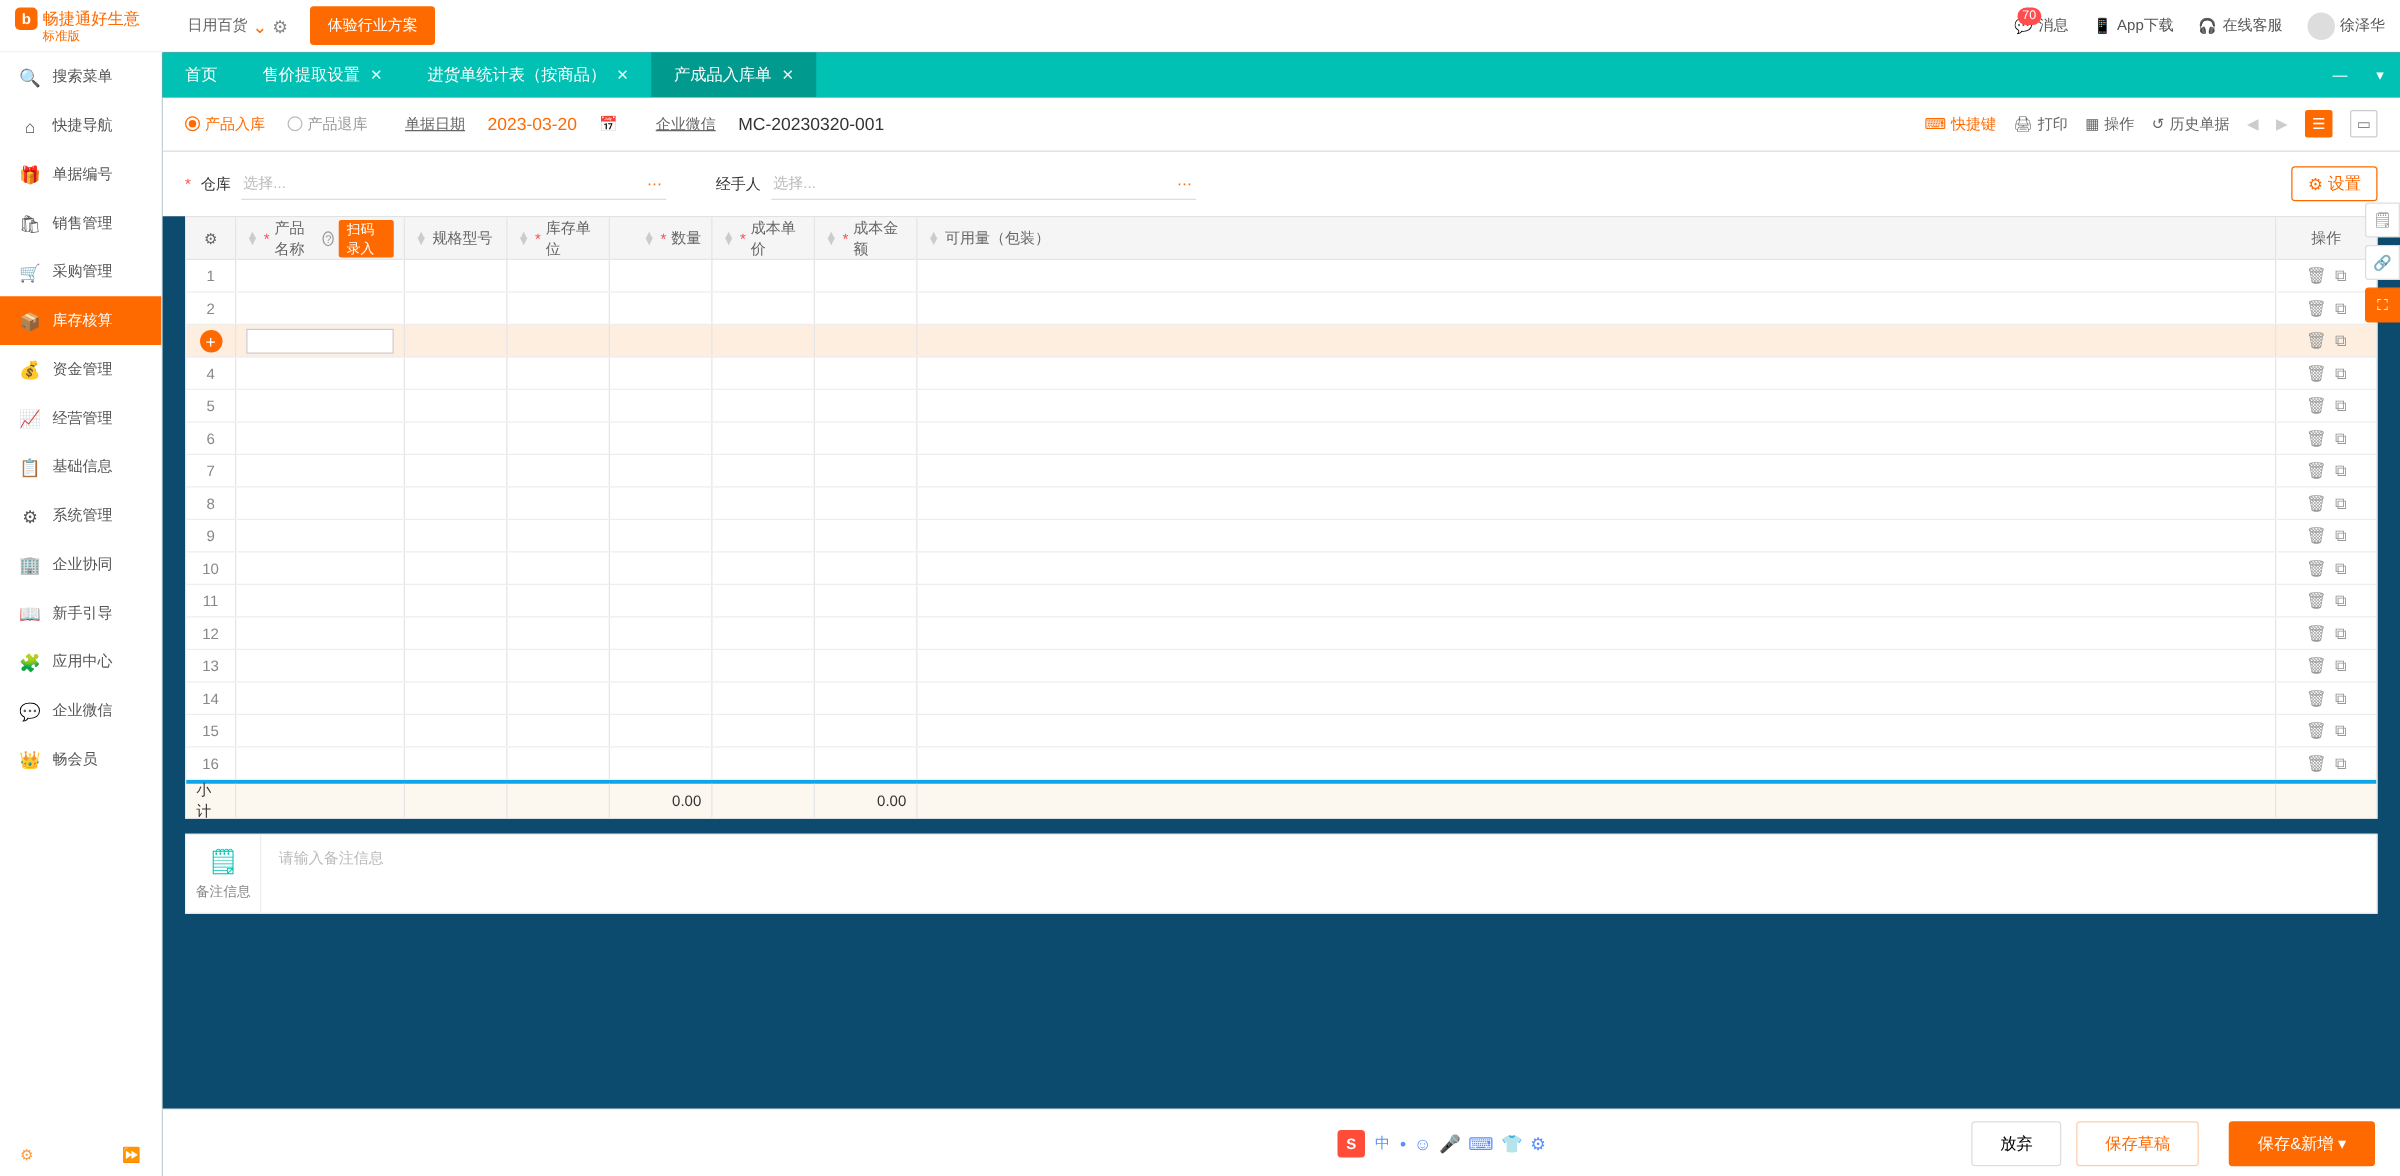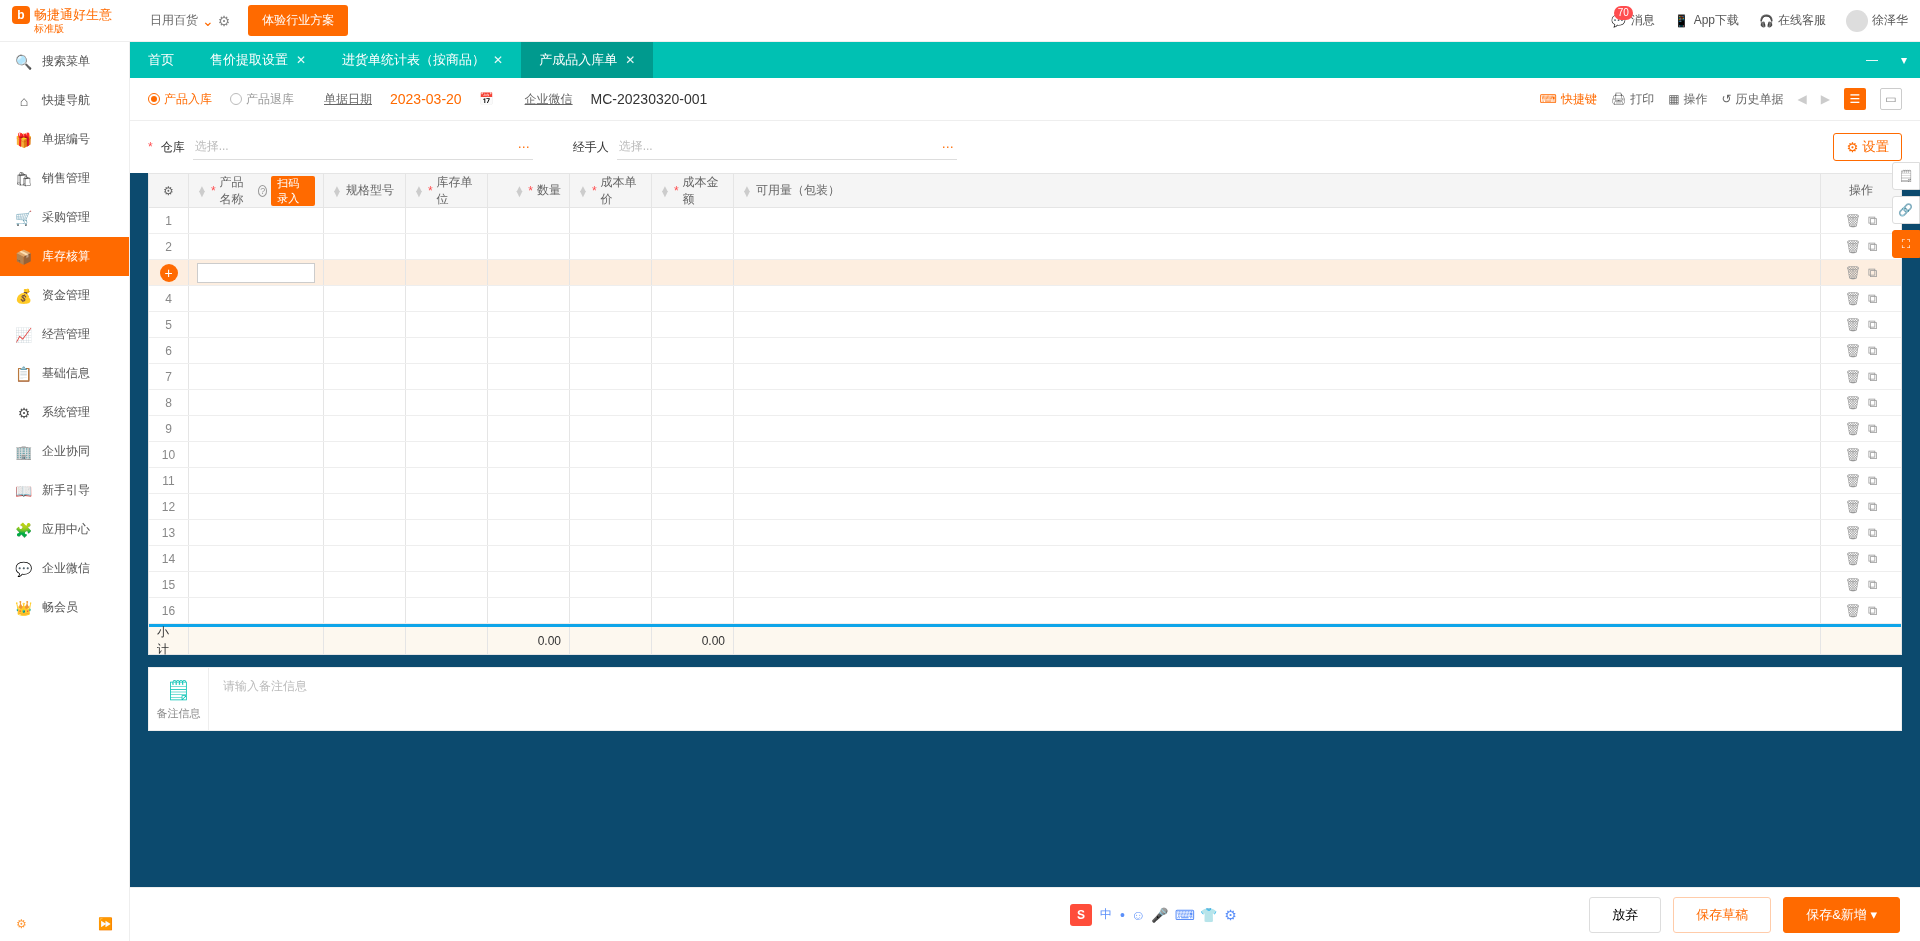--- a/index.html
+++ b/index.html
@@ -102,21 +102,21 @@
 .remark { margin: 12px 18px 0 18px; background: #fff; border: 1px solid #eee; display: flex; min-height: 64px; }
 .remark-side { width: 60px; border-right: 1px solid #eee; display: flex; flex-direction: column; align-items: center; justify-content: center; gap: 4px; color: #00c1b3; }
 .remark-side .ricon { font-size: 20px; }
 .remark-side .rtxt { font-size: 11px; color: #888; }
 .remark-input { flex: 1; padding: 10px 14px; color: #bbb; }
 
 
 .footer { margin-top: auto; background: #fff; border-top: 1px solid #eee; height: 54px; display: flex; align-items: center; justify-content: flex-end; gap: 12px; padding: 0 20px; }
 .btn { border-radius: 3px; padding: 8px 22px; font-size: 13px; cursor: pointer; border: 1px solid #ddd; background: #fff; }
 .btn.draft { color: #ff6a00; border-color: #ffccaa; }
-.btn.primary { background: #ff6a00; color: #fff; border-color: #ff6a00; }
+.btn.primary { background: #ff6a00; color: #fff; border-color: #ff6a00; margin-left: 12px; }
 .ime-bar { display: flex; align-items: center; gap: 8px; margin-right: auto; margin-left: 920px; }
 .ime-icon { width: 22px; height: 22px; background: #ff4d3a; border-radius: 3px; color: #fff; display: flex; align-items: center; justify-content: center; font-weight: bold; }
 .ime-dots { display: flex; gap: 6px; color: #5b8ff9; font-size: 14px; }
 
 
 .rrail { position: absolute; right: 0; top: 120px; display: flex; flex-direction: column; gap: 6px; }
 .rrail .ritem { width: 28px; height: 28px; border: 1px solid #ddd; border-radius: 3px 0 0 3px; display: flex; align-items: center; justify-content: center; color: #888; background: #fff; cursor: pointer; }
 .rrail .ritem.on { background: #ff6a00; color: #fff; border-color: #ff6a00; }
 </style>
 </head>

